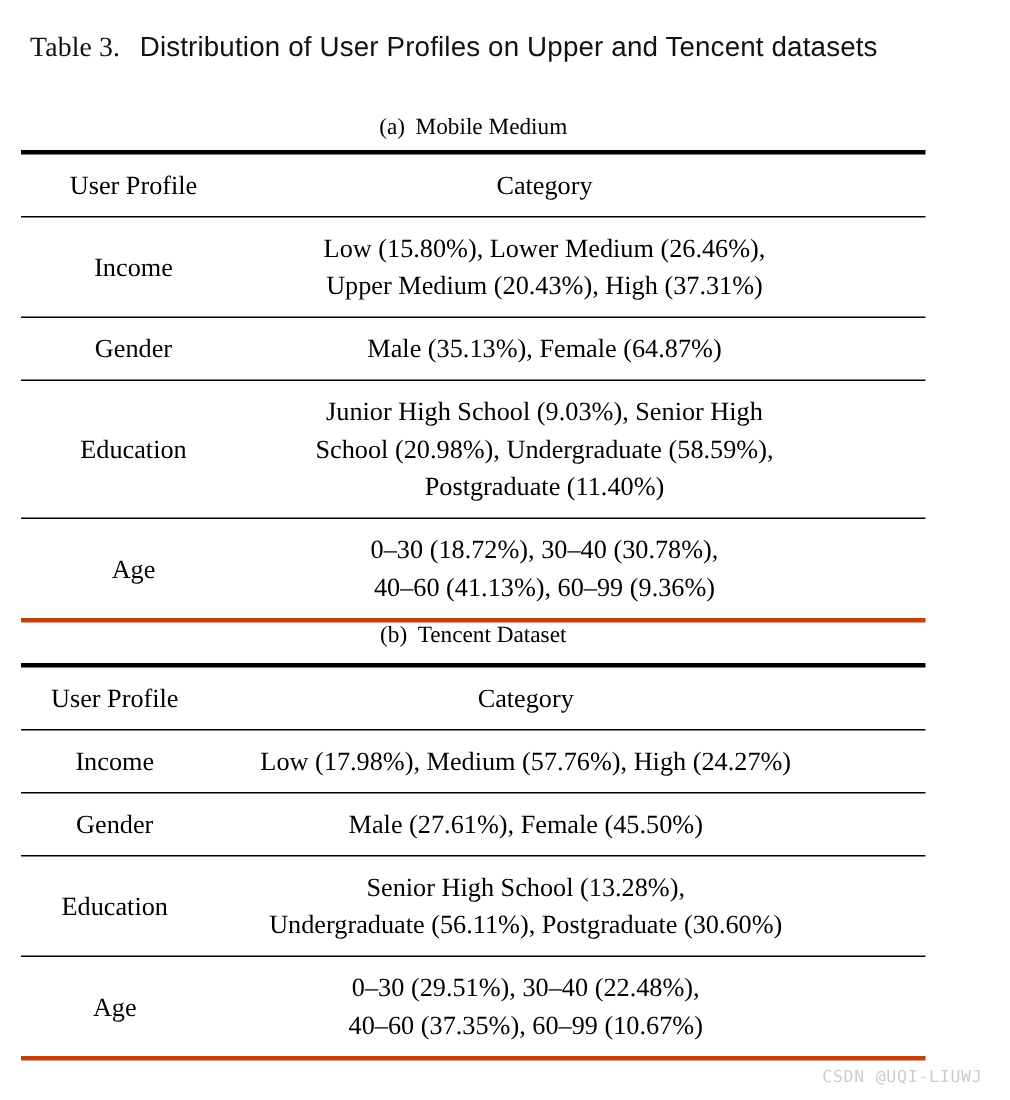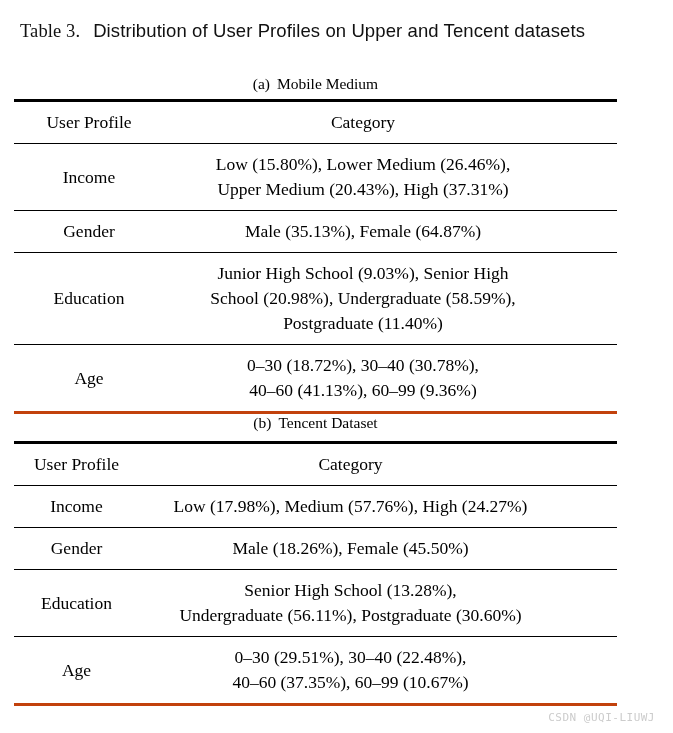--- a/index.html
+++ b/index.html
@@ -112,21 +112,21 @@
     <div class="row header-row">
       <div class="cell col1">User Profile</div>
       <div class="cell col2">Category</div>
     </div>
     <div class="row">
       <div class="cell col1">Income</div>
       <div class="cell col2 cat">Low (17.98%), Medium (57.76%), High (24.27%)</div>
     </div>
     <div class="row">
       <div class="cell col1">Gender</div>
-      <div class="cell col2 cat">Male (18.26%), Female (45.50%)</div>
+      <div class="cell col2 cat">Male (27.61%), Female (45.50%)</div>
     </div>
     <div class="row">
       <div class="cell col1">Education</div>
       <div class="cell col2 cat">Senior High School (13.28%),
 Undergraduate (56.11%), Postgraduate (30.60%)</div>
     </div>
     <div class="row">
       <div class="cell col1">Age</div>
       <div class="cell col2 cat">0–30 (29.51%), 30–40 (22.48%),
 40–60 (37.35%), 60–99 (10.67%)</div>

